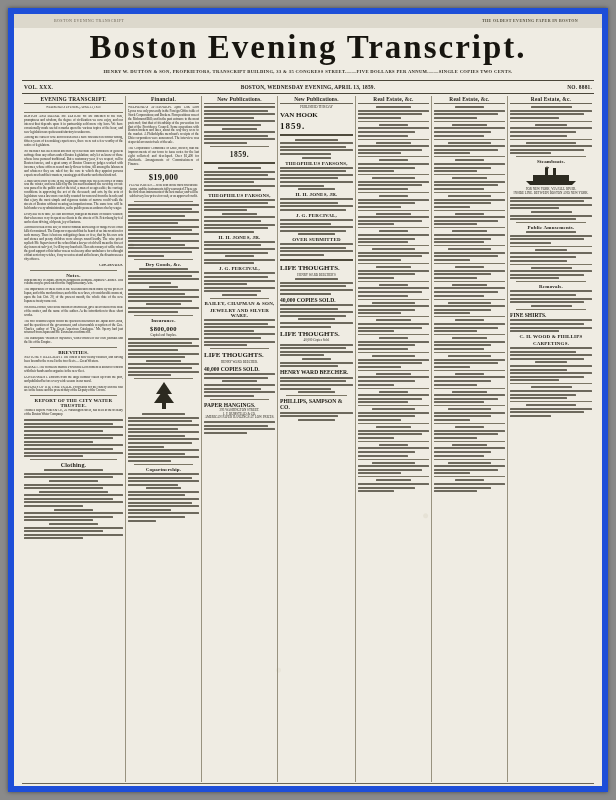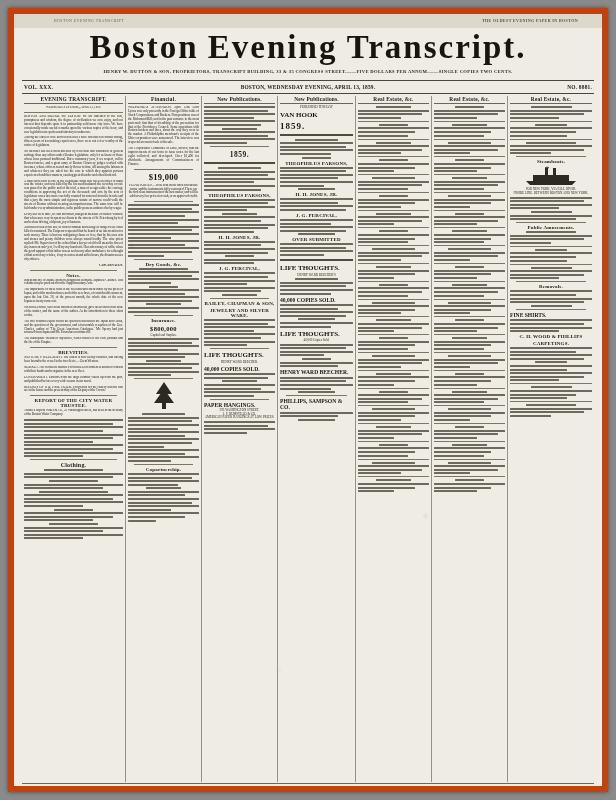--- a/index.html
+++ b/index.html
@@ -12,21 +12,21 @@
     height: 800px;
     overflow: hidden;
     font-family: "Liberation Serif", serif;
   }
   .page {
     position: absolute;
     left: 8px;
     top: 8px;
     width: 600px;
     height: 784px;
-    background: #c2410c;
+    background: #1d4ed8;
     box-shadow: 0 0 4px rgba(0,0,0,.5);
     overflow: hidden;
   }
   .paper {
     position: absolute;
     left: 6px;
     top: 6px;
     width: 588px;
     height: 772px;
     background: #efece3;

